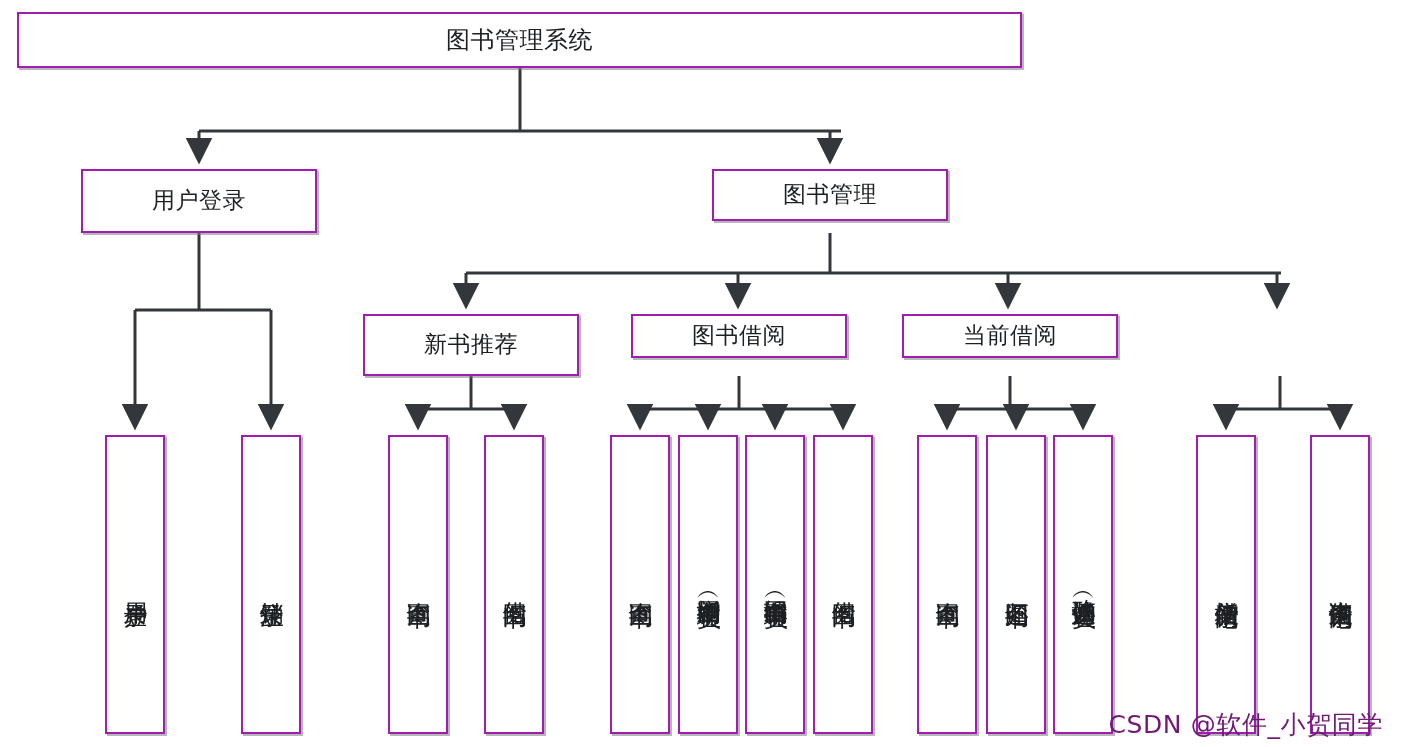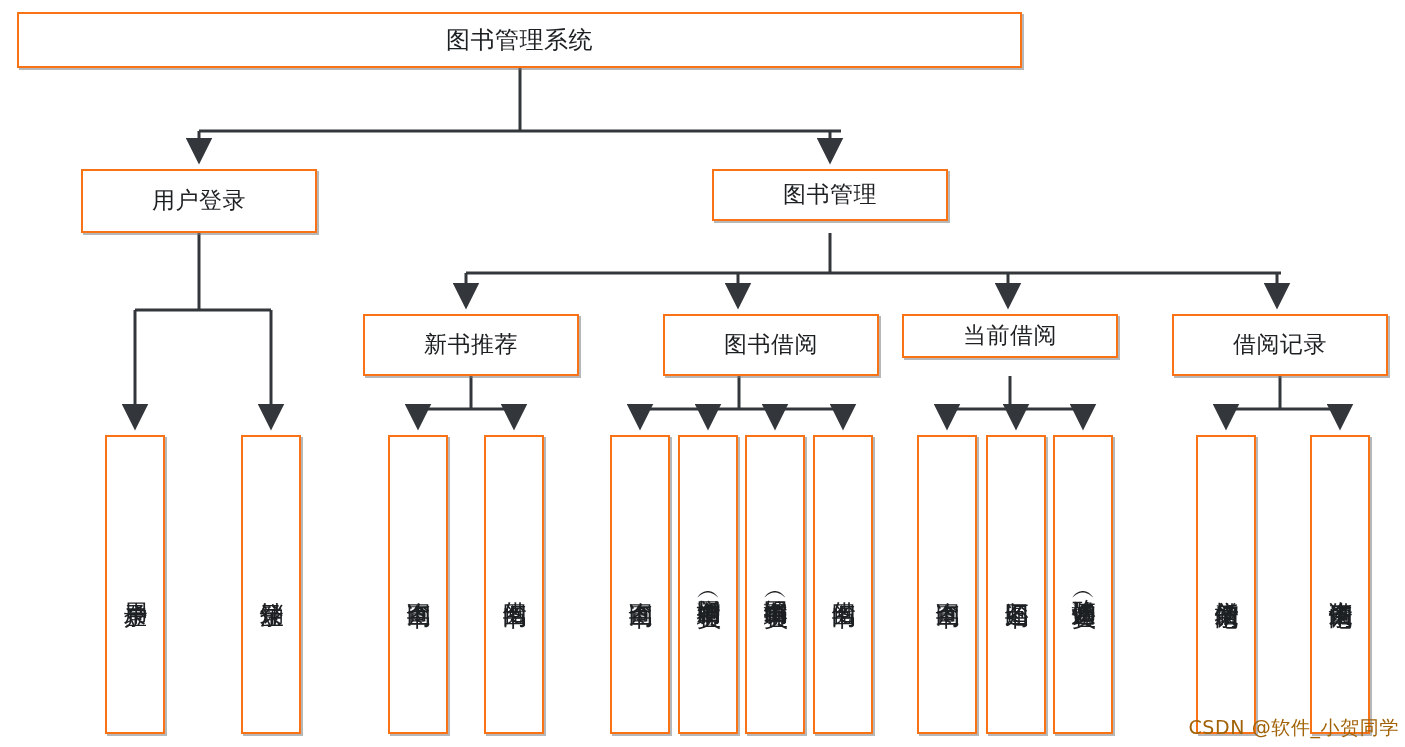--- a/index.html
+++ b/index.html
@@ -21,21 +21,21 @@
     position: absolute;
     left: 0;
     top: 0;
     width: 1405px;
     height: 747px;
     pointer-events: none;
   }
   .node {
     position: absolute;
     box-sizing: border-box;
-    border: 2px solid #f97316;
+    border: 2px solid #a21caf;
     background: #ffffff;
     box-shadow: 2px 2px 0 rgba(120,124,128,0.55);
     display: flex;
     align-items: center;
     justify-content: center;
     color: #1d2023;
   }
   .node .lbl {
     font-size: 23px;
     line-height: 1.18;
@@ -52,24 +52,24 @@
     writing-mode: vertical-rl;
     text-orientation: upright;
     font-size: 24px;
     line-height: 1.32;
     letter-spacing: 1px;
     white-space: normal;
     max-height: 280px;
   }
   .watermark {
     position: absolute;
-    right: 6px;
+    right: 22px;
     bottom: 6px;
-    font-size: 19px;
-    color: #a16207;
+    font-size: 25px;
+    color: #701a75;
     letter-spacing: 0.6px;
     white-space: nowrap;
     user-select: none;
   }
 </style>
 </head>
 <body>
 
 <div id="canvas">
 
@@ -130,28 +130,25 @@
   <div class="node lvl2" id="n-l2-0" style="left: 81px; top: 169px; width: 236px; height: 64px;">
     <span class="lbl">用户登录</span>
   </div>
   <div class="node lvl2" id="n-l2-1" style="left: 712px; top: 169px; width: 236px; height: 52px;">
     <span class="lbl">图书管理</span>
   </div>
 
   <div class="node lvl3" id="n-l3-0" style="left: 363px; top: 314px; width: 216px; height: 62px;">
     <span class="lbl">新书推荐</span>
   </div>
-  <div class="node lvl3" id="n-l3-1" style="left: 631px; top: 314px; width: 216px; height: 62px; margin-left: 32px;">
+  <div class="node lvl3" id="n-l3-1" style="left: 631px; top: 314px; width: 216px; height: 44px;">
     <span class="lbl">图书借阅</span>
   </div>
   <div class="node lvl3" id="n-l3-2" style="left: 902px; top: 314px; width: 216px; height: 44px;">
     <span class="lbl">当前借阅</span>
-  </div>
-  <div class="node lvl3" id="n-l3-3" style="left: 1172px; top: 314px; width: 216px; height: 62px;">
-    <span class="lbl">借阅记录</span>
   </div>
 
   <div class="node leaf" id="n-leaf-0" style="left: 105px; top: 435px; width: 60px; height: 299px;">
     <span class="lbl">用户登录</span>
   </div>
   <div class="node leaf" id="n-leaf-1" style="left: 241px; top: 435px; width: 60px; height: 299px;">
     <span class="lbl">注销登录</span>
   </div>
   <div class="node leaf" id="n-leaf-2" style="left: 388px; top: 435px; width: 60px; height: 299px;">
     <span class="lbl">查询图书</span>

